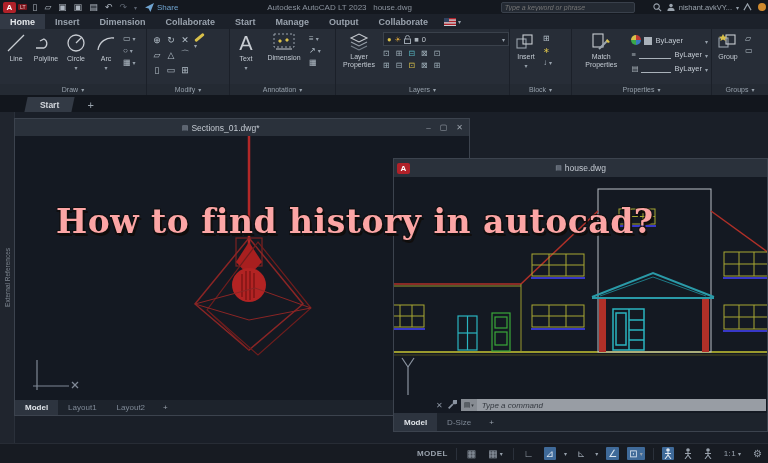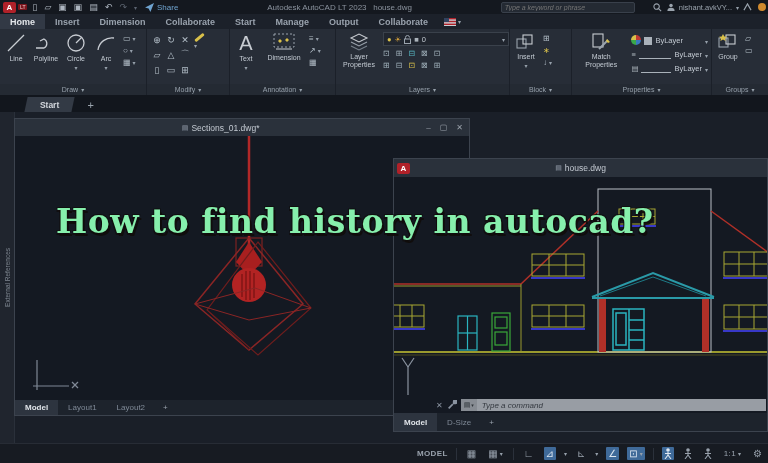--- a/index.html
+++ b/index.html
@@ -81,21 +81,21 @@
 
   .cmdrow{height:16px;display:flex;align-items:center;flex:none;background:#141922;gap:4px;padding-left:42px;}
   .cmdbar{flex:1;height:12px;background:#989da4;display:flex;align-items:center;margin-right:1px;}
   .cmdbox{width:16px;height:12px;background:#878c93;color:#2f343a;font-size:7px;display:flex;
           align-items:center;justify-content:center;gap:1px;flex:none;}
   .cmdbar input{flex:1;background:transparent;border:none;outline:none;font-size:8px;font-style:italic;
           color:#33383f;padding:16px 5px;font-family:"Liberation Sans",sans-serif;}
   .cmdbar input::placeholder{color:#33383f;opacity:1;}
 
   .overlay{left:56px;top:90px;z-index:30;font-family:"DejaVu Serif",serif;font-weight:bold;
-           font-size:33px;color:#86efac;letter-spacing:0.5px;white-space:nowrap;
+           font-size:33px;color:#fca5a5;letter-spacing:0.5px;white-space:nowrap;
            text-shadow:2px 3px 0 rgba(15,12,10,.9),-1px -1px 0 rgba(15,12,10,.55),
                        1px -1px 0 rgba(15,12,10,.55),-1px 2px 0 rgba(15,12,10,.7);}
 
   
   .statusbar{left:0;top:443px;width:768px;height:20px;background:#171b22;border-top:1px solid #272c35;
              display:flex;align-items:center;justify-content:flex-end;gap:8px;padding-right:4px;
              box-sizing:border-box;font-size:10px;color:#98a1ac;}
   .sb{display:flex;align-items:center;gap:2px;padding:1px 2px;border-radius:1px;}
   .sb.active{background:#3f6a99;color:#dfe8f2;}
   .sbtext{font-size:8px;font-weight:bold;letter-spacing:.4px;}

